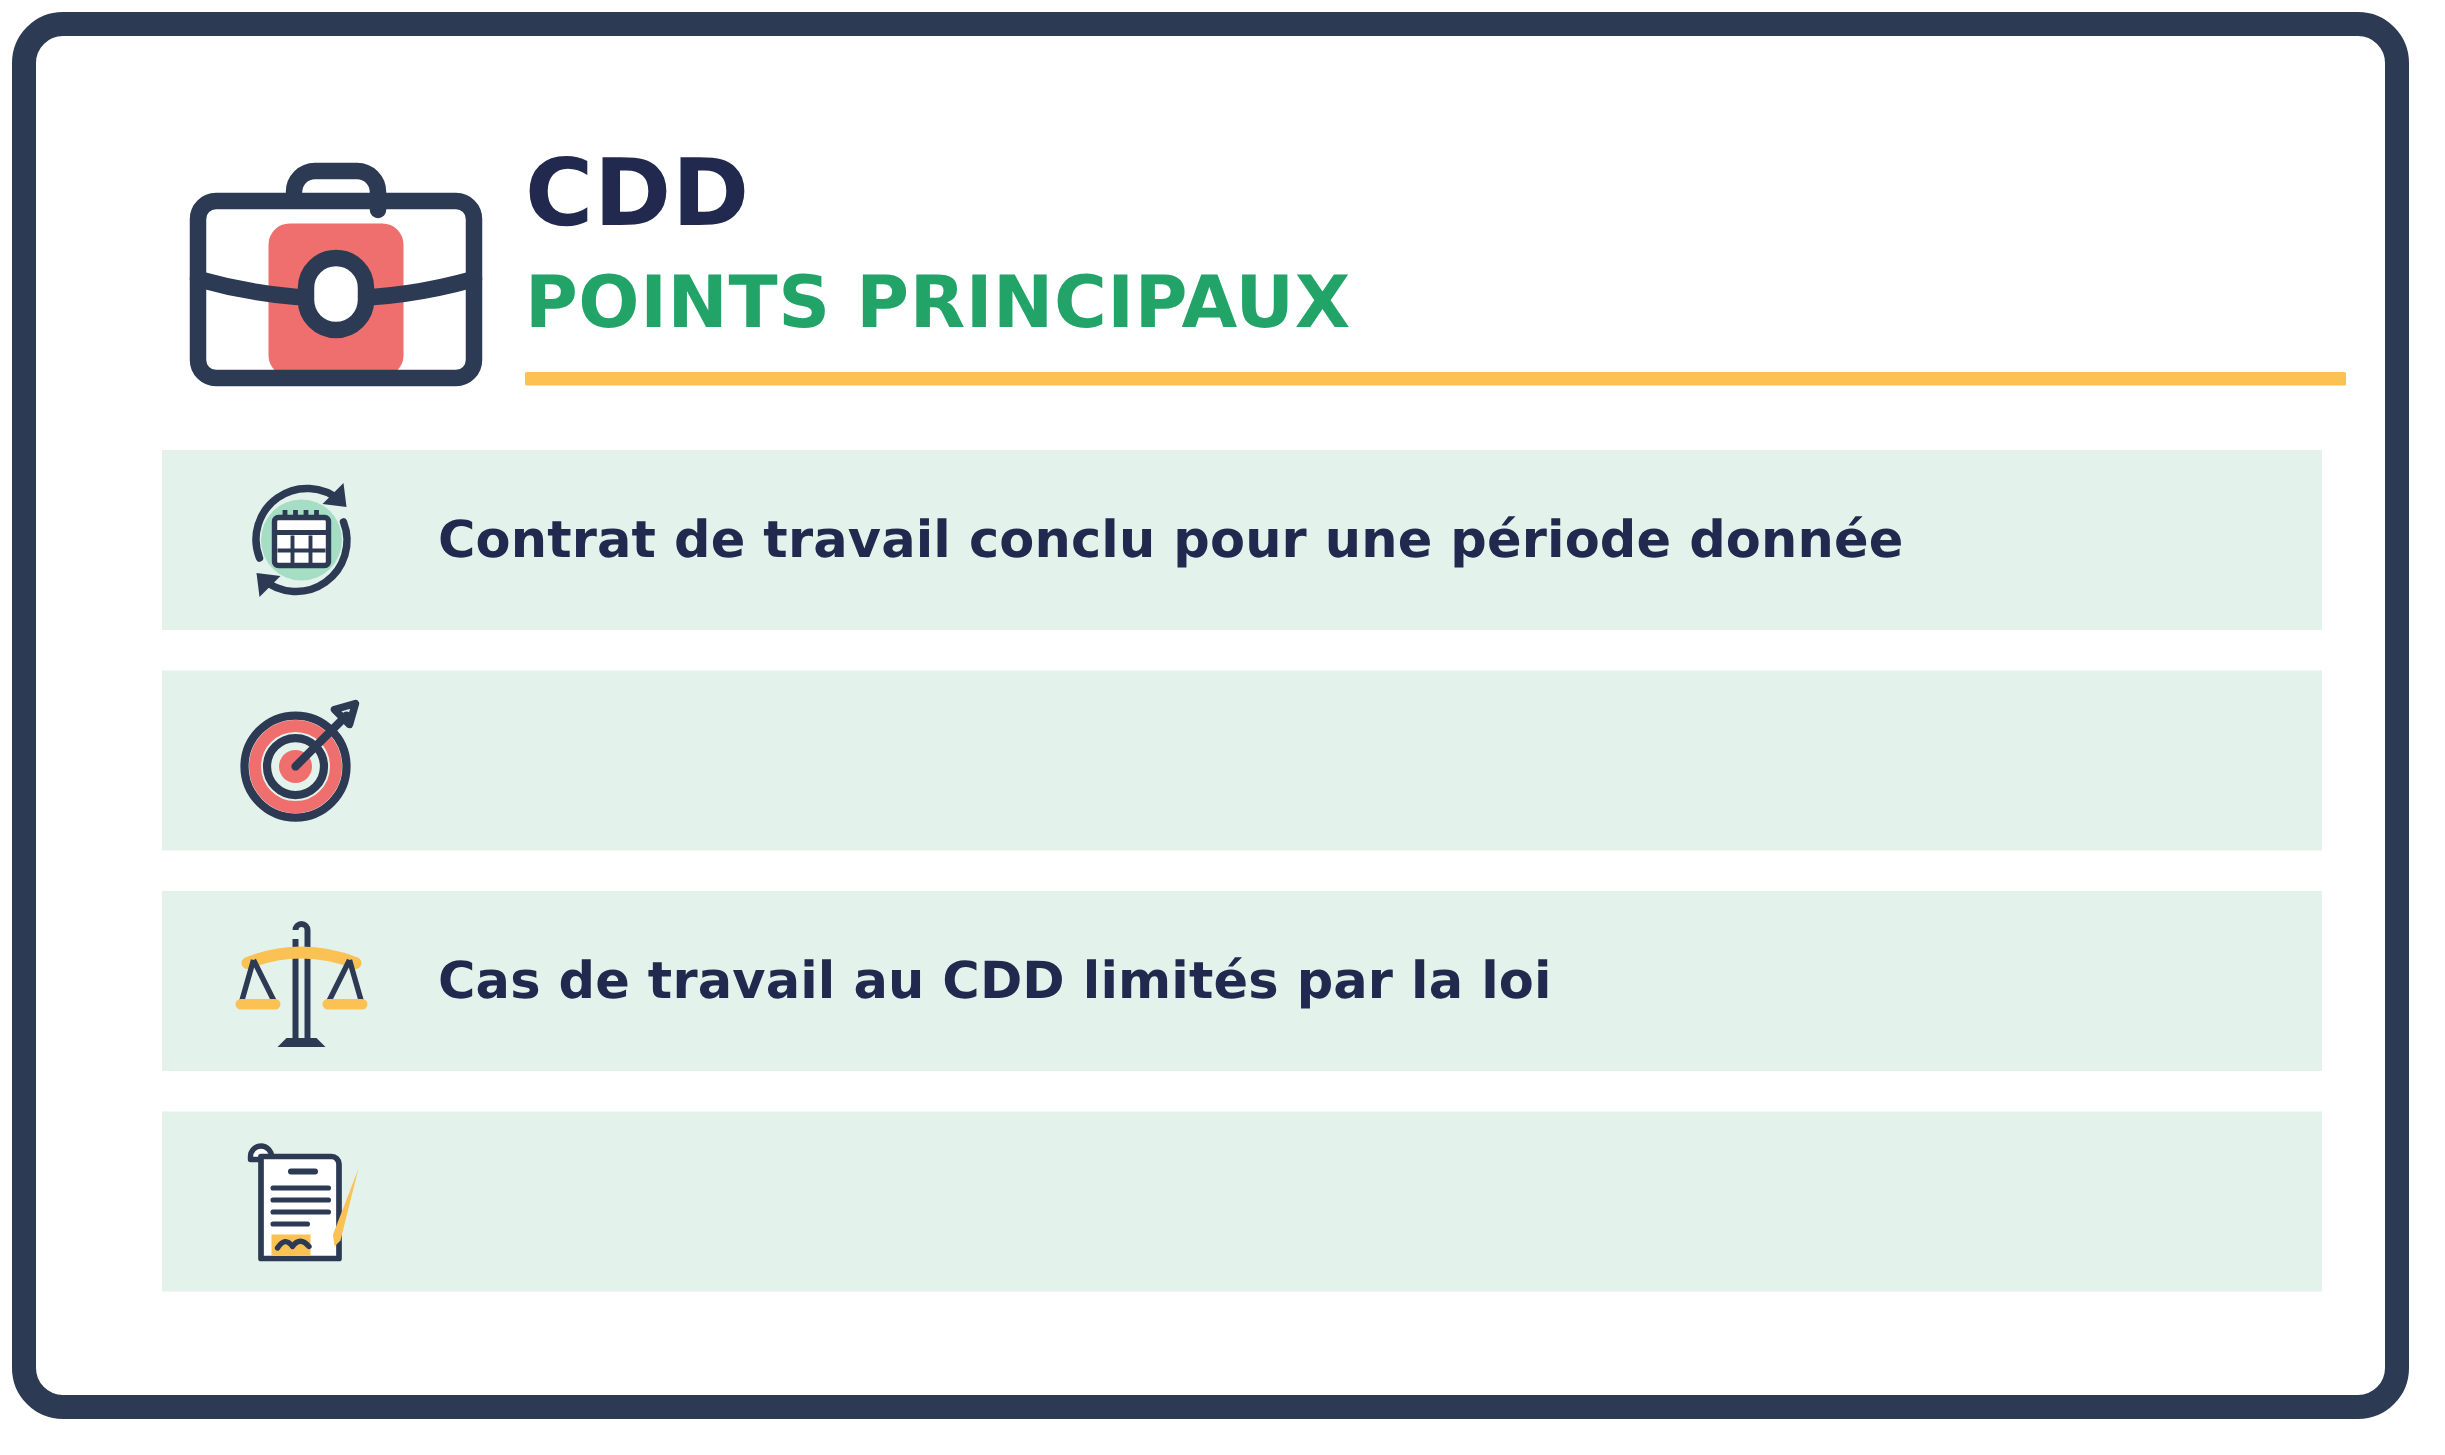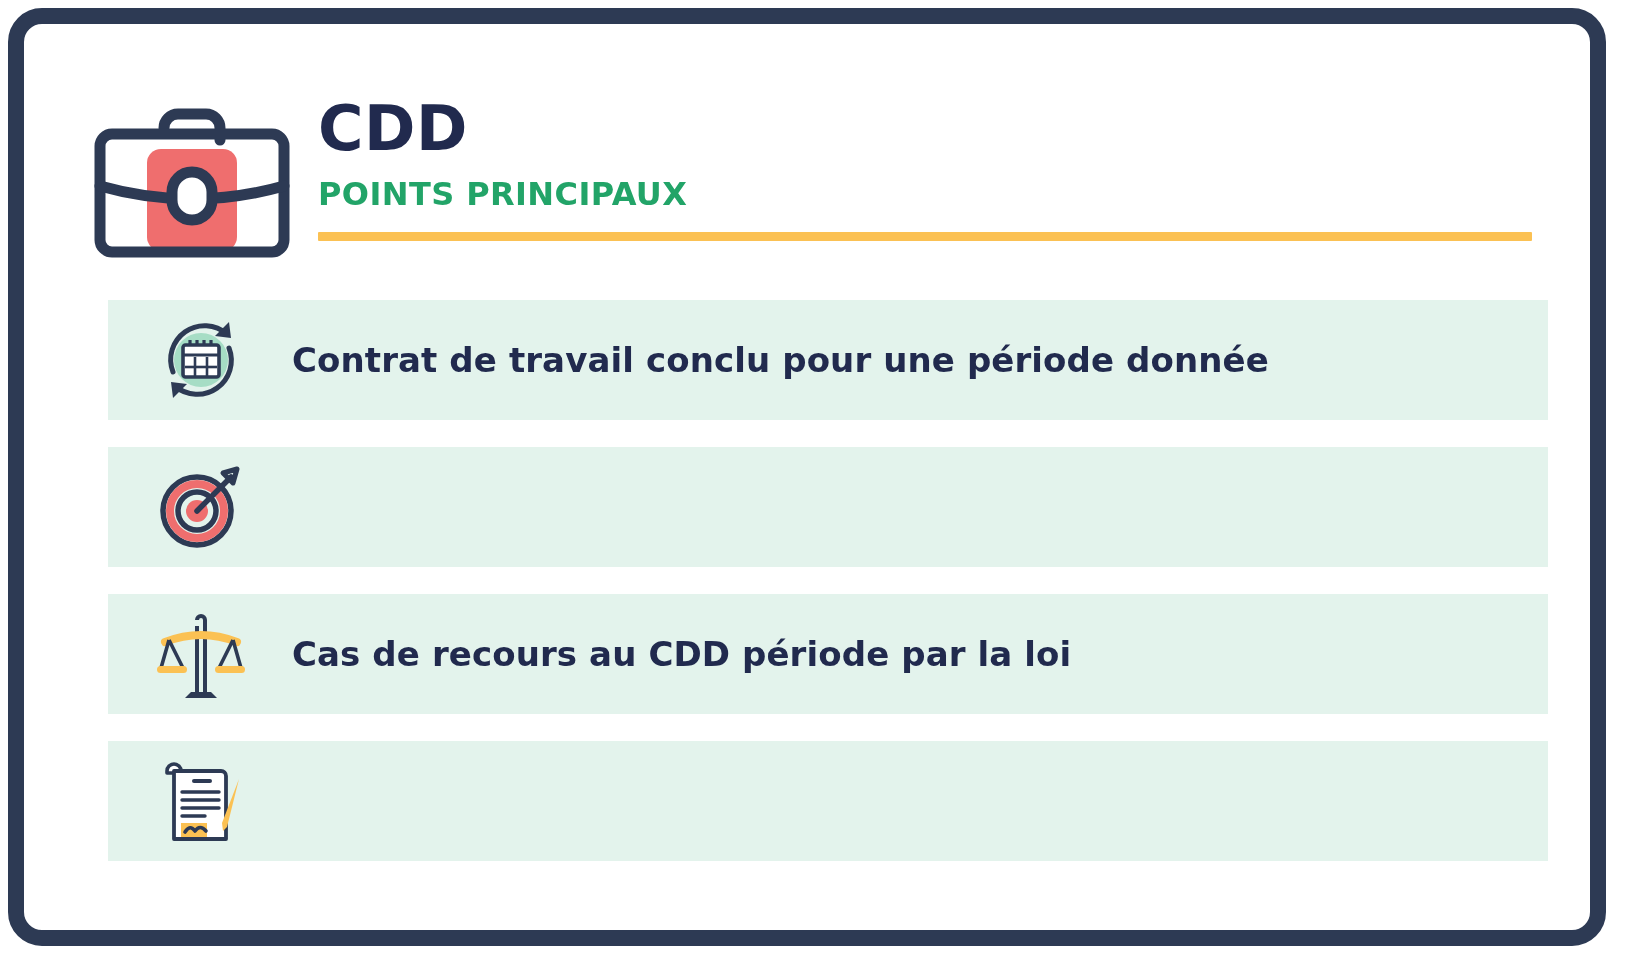--- a/index.html
+++ b/index.html
@@ -19,21 +19,21 @@
     background:#ffffff;
   }
   .inner{
     position:absolute;
     left:0;top:0;right:0;bottom:0;
   }
 
   
   .header{
     position:absolute;
-    left:68px;top:62px;
+    left:100px;top:62px;
     width:1440px;height:190px;
   }
   .brief-icon{
     position:absolute;
     left:0;top:8px;
     width:200px;height:165px;
   }
   .head-text{
     position:absolute;
     left:226px;top:0px;
@@ -43,21 +43,21 @@
     font-size:62px;
     font-weight:bold;
     color:#212a4e;
     letter-spacing:0.5px;
     line-height:1;
     margin:0;
     padding:12px 0 0 0;
     font-family:"DejaVu Sans",sans-serif;
   }
   .subtitle{
-    font-size:32px;
+    font-size:48px;
     font-weight:bold;
     color:#22a468;
     letter-spacing:0.4px;
     line-height:1;
     margin:0;
     padding:18px 0 0 0;
     font-family:"DejaVu Sans",sans-serif;
   }
   .rule{
     margin-top:22px;
@@ -191,21 +191,21 @@
 
           <path d="M12 36 q36 -14 72 0" fill="none" stroke="#fbc153" stroke-width="8" stroke-linecap="round"></path>
 
           <path d="M16 34 L8 62 M16 34 L30 62" fill="none" stroke="#2d3a54" stroke-width="3.6"></path>
           <rect x="4" y="60" width="30" height="7" rx="3.5" fill="#fbc153"></rect>
 
           <path d="M80 34 L66 62 M80 34 L88 62" fill="none" stroke="#2d3a54" stroke-width="3.6"></path>
           <rect x="62" y="60" width="30" height="7" rx="3.5" fill="#fbc153"></rect>
         </svg>
       </div>
-      <div class="row-label">Cas de recours au CDD période par la loi</div>
+      <div class="row-label">Cas de travail au CDD limités par la loi</div>
     </div>
 
     <div class="row">
       <div class="row-icon">
         <svg width="96" height="96" viewBox="0 0 96 96">
 
           <path d="M14 18 a7 7 0 0 1 14 0 v2 h-14 z" fill="#ffffff" stroke="#2d3a54" stroke-width="3.6" stroke-linejoin="round"></path>
 
           <path d="M21 18 h47 a5 5 0 0 1 5 5 v63 h-52 z" fill="#ffffff" stroke="#2d3a54" stroke-width="3.8" stroke-linejoin="round"></path>
 

